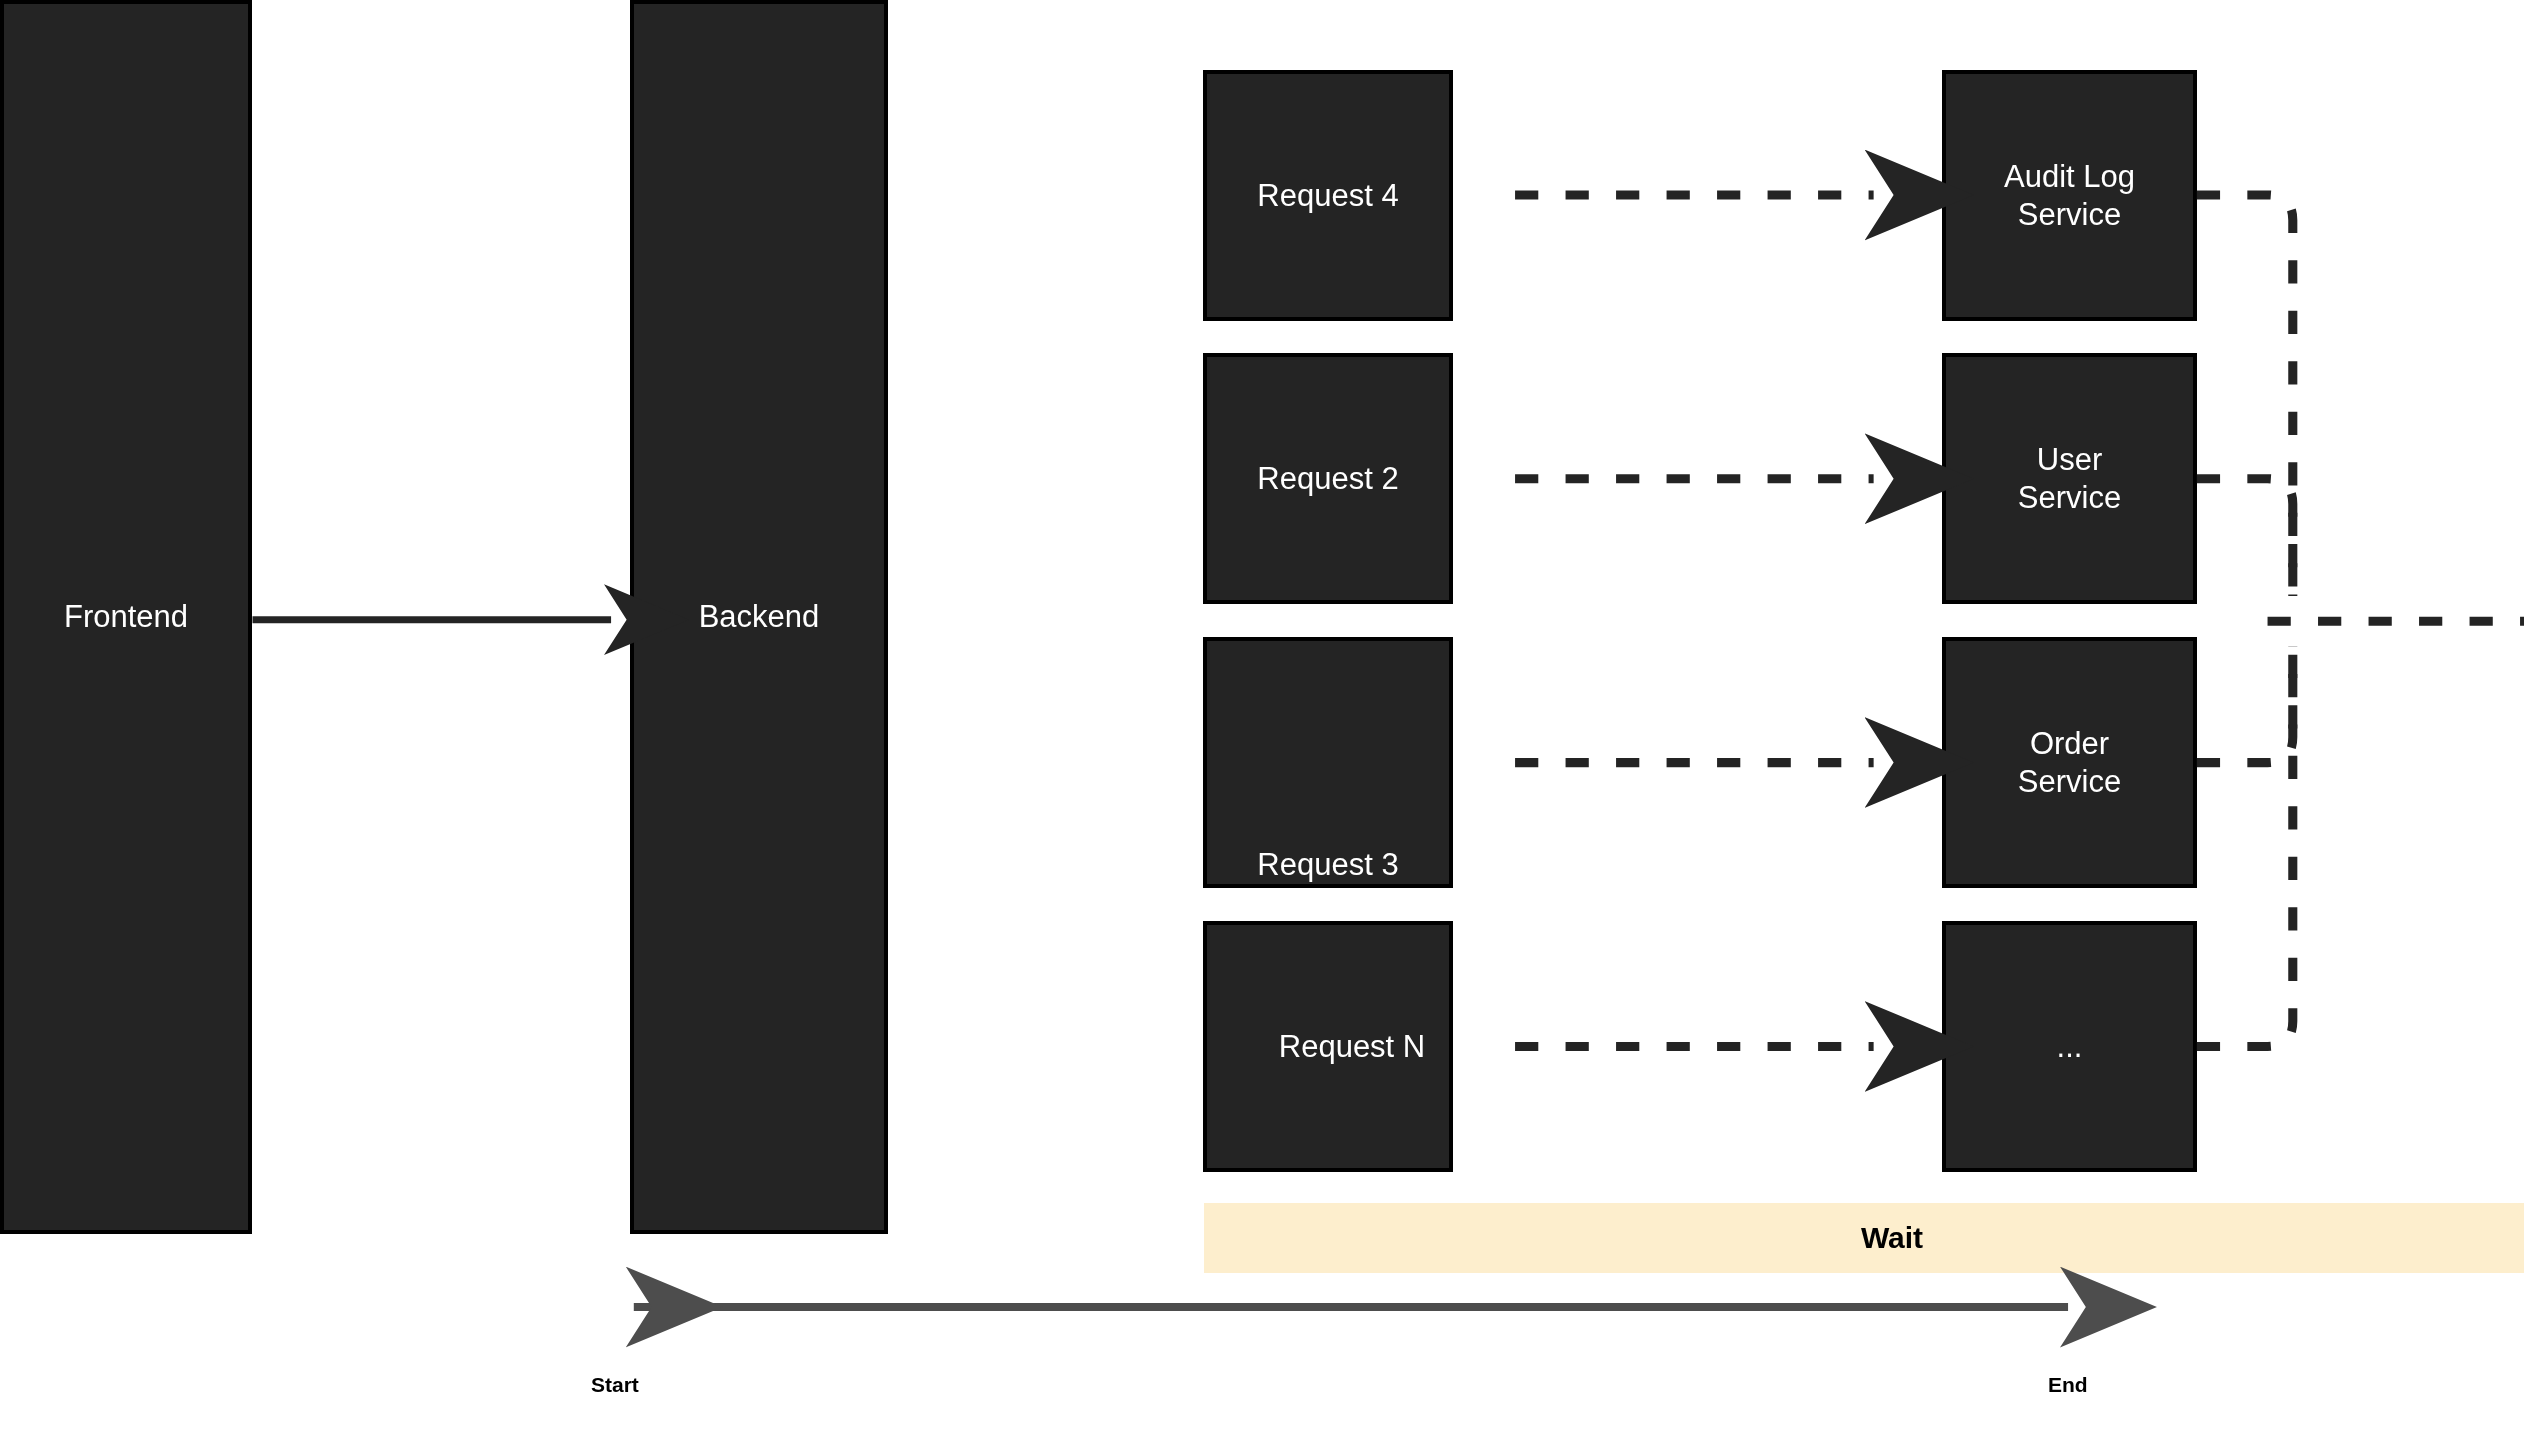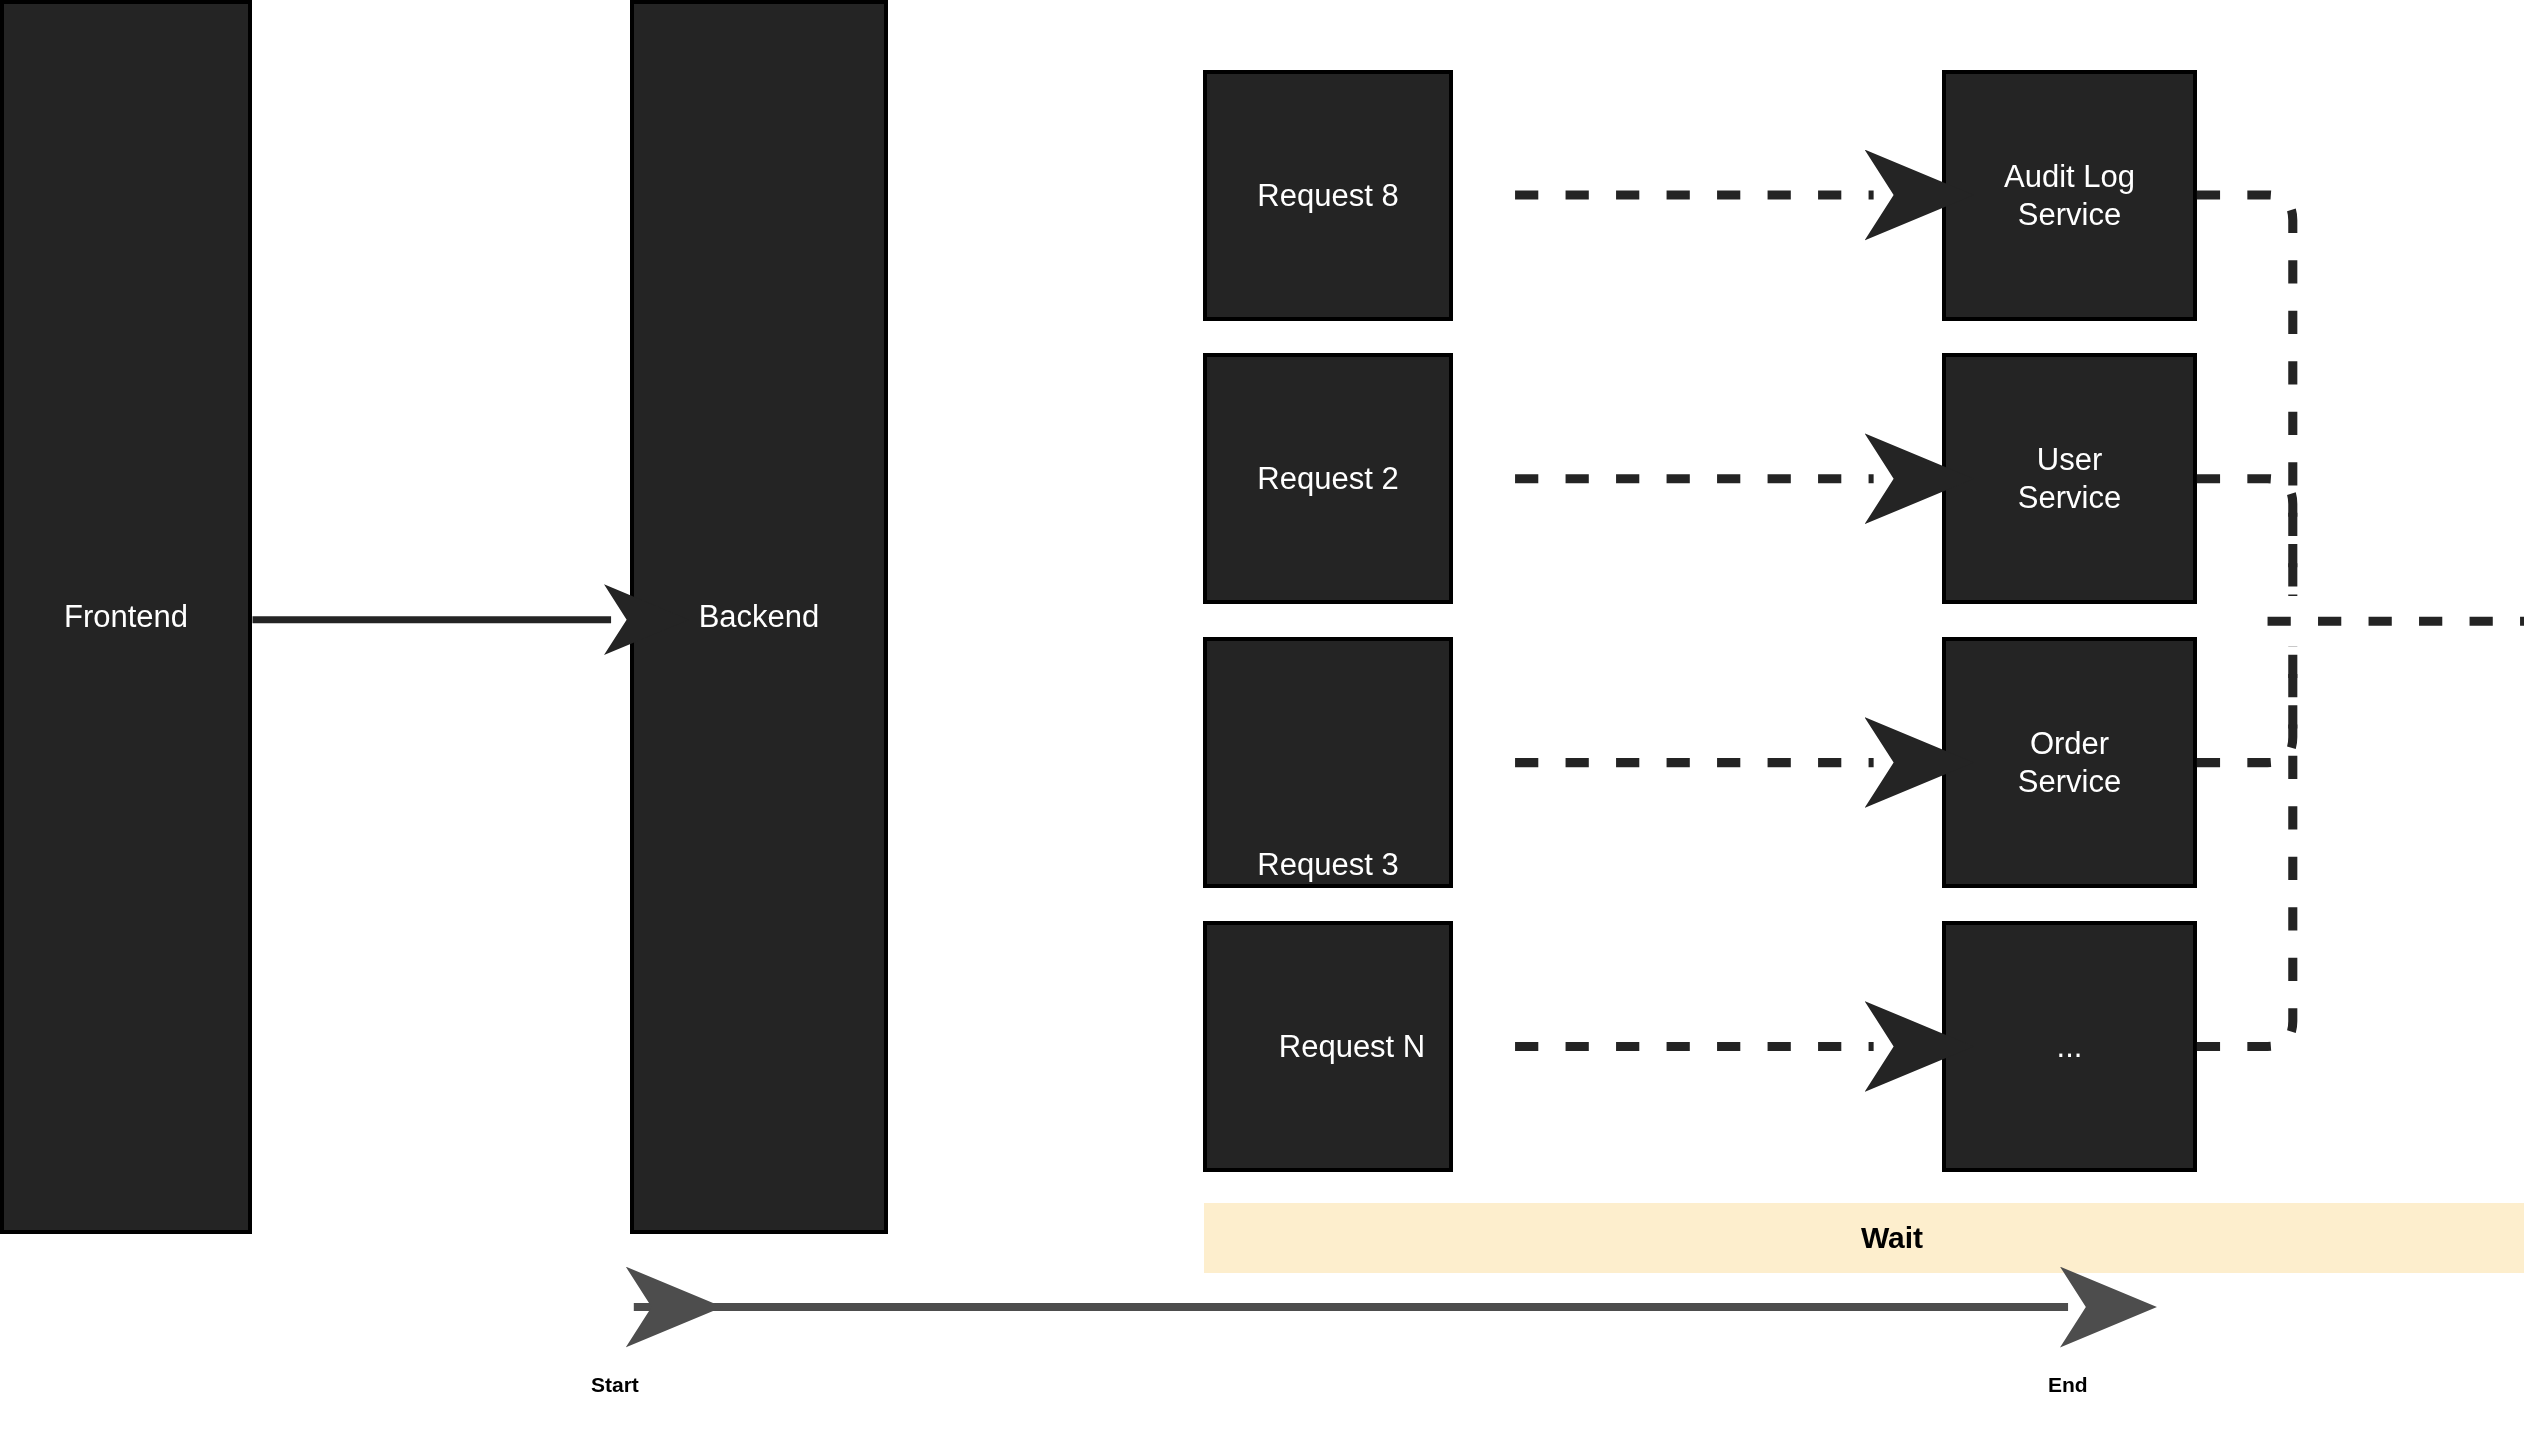--- a/index.html
+++ b/index.html
@@ -68,21 +68,21 @@
 
   <div class="node lane" style="left:630px; top:0px; width:258px; height:1234px;">
     <span>Backend</span>
   </div>
 
   <div class="node lane" style="left:0px; top:0px; width:252px; height:1234px;">
     <span>Frontend</span>
   </div>
 
   <div class="node" style="left:1203px; top:70px; width:250px; height:251px;">
-    <span>Request 8</span>
+    <span>Request 4</span>
   </div>
   <div class="node" style="left:1203px; top:353px; width:250px; height:251px;">
     <span>Request 2</span>
   </div>
   <div class="node" style="left:1203px; top:637px; width:250px; height:251px;align-items:flex-end;">
     <span>Request 3</span>
   </div>
   <div class="node" style="left:1203px; top:921px; width:250px; height:251px;padding-left:48px;">
     <span>Request N</span>
   </div>

